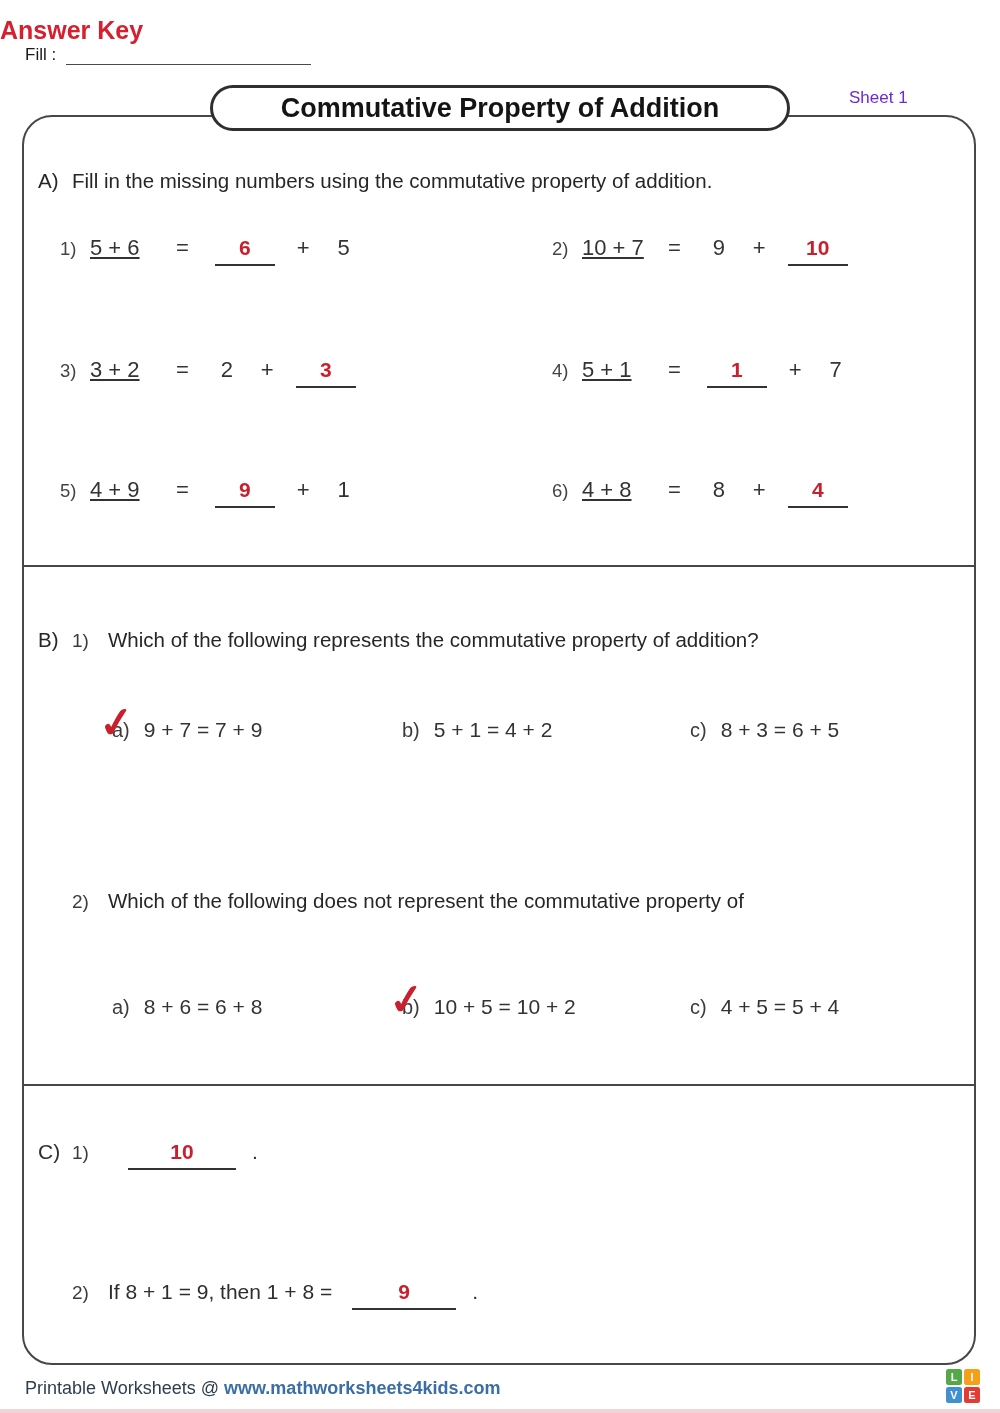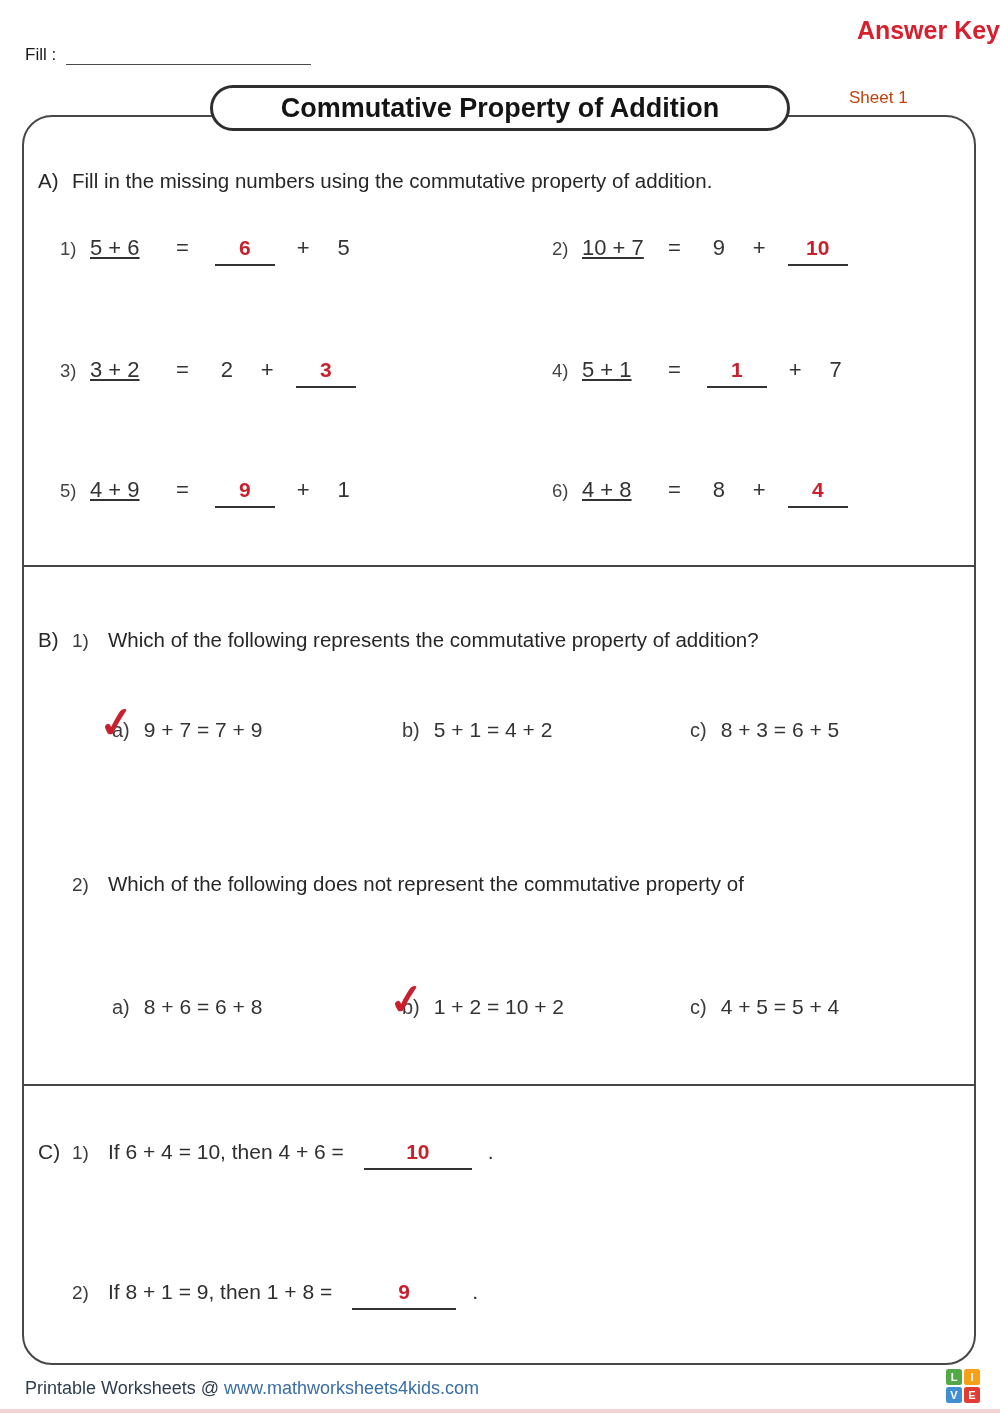--- a/index.html
+++ b/index.html
@@ -1,27 +1,27 @@
 <!DOCTYPE html>
 <html><head>
 <meta charset="utf-8">
 <style>
   html,body { margin:0; padding:0; }
   body {
     width:1000px; height:1413px; position:relative; background:#ffffff;
     font-family:"Liberation Sans", sans-serif; color:#2b2b2b; overflow:hidden;
   }
   
-  .answer-key { position:absolute; top:16px; left:0; width:100%; text-align:right;
+  .answer-key { position:absolute; top:16px; left:0; width:100%; text-align:left;
     font-size:25px; font-weight:bold; color:#d6202f; }
   .name-row { position:absolute; top:44px; left:25px; font-size:17px; color:#1a1a1a;
     display:flex; align-items:flex-end; }
   .name-line { display:inline-block; width:245px; border-bottom:1.6px solid #4a4a4a;
     margin-left:10px; height:20px; }
-  .sheet { position:absolute; top:88px; left:849px; font-size:17px; color:#c2410c; }
+  .sheet { position:absolute; top:88px; left:849px; font-size:17px; color:#6d28d9; }
   .title-pill { position:absolute; top:85px; left:210px; width:580px; height:46px;
     background:#fff; border:3px solid #2f2f2f; border-radius:24px; z-index:2;
     display:flex; align-items:center; justify-content:center;
     font-size:27px; font-weight:bold; color:#141414; box-sizing:border-box; }
   
   .main-box { position:absolute; top:115px; left:22px; width:954px; height:1250px;
     border:2.5px solid #474747; border-radius:30px; box-sizing:border-box; z-index:1; }
   .divider { position:absolute; left:0; right:0; border-top:2.5px solid #474747; }
   .div-1 { top:448px; } .div-2 { top:967px; }
   
@@ -44,21 +44,21 @@
   .opt-letter { font-size:20px; color:#3c3c3c; margin-right:14px; position:relative; }
   .check { position:absolute; left:-13px; top:-17px; font-size:42px; line-height:1;
     color:#c9202e; font-weight:bold; transform:rotate(-6deg); }
   
   .crow { position:absolute; display:flex; align-items:baseline; font-size:21px; color:#2e2e2e; }
   .crow .blank-c { display:inline-block; text-align:center; border-bottom:2.2px solid #333;
     padding-bottom:4px; margin-left:20px; }
   .crow .period { margin-left:16px; }
   
   .footer-left { position:absolute; left:25px; top:1378px; font-size:18px; color:#2f3e4e; }
-  .footer-link { color:#3a6ea5; text-decoration:none; cursor:pointer; }
+  .footer-link { color:#3a6ea5; text-decoration:none; cursor:pointer;font-weight:bold; }
   .logo { position:absolute; right:16px; top:1369px; display:flex; align-items:center; }
   .tiles { display:grid; grid-template-columns:16px 16px; grid-auto-rows:16px; gap:2px;
     margin-right:4px; }
   .tile { color:#fff; font-weight:bold; font-size:11px; display:flex; align-items:center;
     justify-content:center; border-radius:2.5px; }
   .logo-text { font-size:29px; font-weight:bold; color:#1d4f7c; letter-spacing:-1px; }
   .scan-strip { position:absolute; left:0; bottom:0; width:100%; height:4px;
     background:rgba(222,130,130,0.35); }
 </style>
 </head>
@@ -158,51 +158,50 @@
   <div class="opt" style="left:666px; top:601px;">
     <span class="opt-letter">
       <span>c)</span>
       
     </span>
     <span>8 + 3 = 6 + 5</span>
   </div>
 
   <div class="sec-head" style="left:48px; top:751px;">
     <span class="q-num">2)</span>
-    <span class="q-text" style="max-width:810px;">
+    <span class="q-text" style="max-width:810px;margin-top:17px;">
       <div>Which of the following does not represent the commutative property of</div>
     </span>
   </div>
 
   <div class="opt" style="left:88px; top:878px;">
     <span class="opt-letter">
       <span>a)</span>
       
     </span>
     <span>8 + 6 = 6 + 8</span>
   </div>
   <div class="opt" style="left:378px; top:878px;">
     <span class="opt-letter">
       <span>b)</span>
       <span class="check">✓</span>
     </span>
-    <span>1 + 2 = 10 + 2</span>
+    <span>10 + 5 = 10 + 2</span>
   </div>
   <div class="opt" style="left:666px; top:878px;">
     <span class="opt-letter">
       <span>c)</span>
       
     </span>
     <span>4 + 5 = 5 + 4</span>
   </div>
 
   <div class="crow" style="left:14px; top:1023px;">
     <span class="sec-label" style="width:34px;">C)</span>
     <span class="q-num">1)</span>
-    <span>If 6 + 4 = 10, then 4 + 6 =</span>
     <span class="blank-c" style="width:108px;"><span class="ans">10</span></span>
     <span class="period">.</span>
   </div>
 
   <div class="crow" style="left:48px; top:1163px;">
     <span class="q-num">2)</span>
     <span>If 8 + 1 = 9, then 1 + 8 =</span>
     <span class="blank-c" style="width:104px;"><span class="ans">9</span></span>
     <span class="period">.</span>
   </div>

